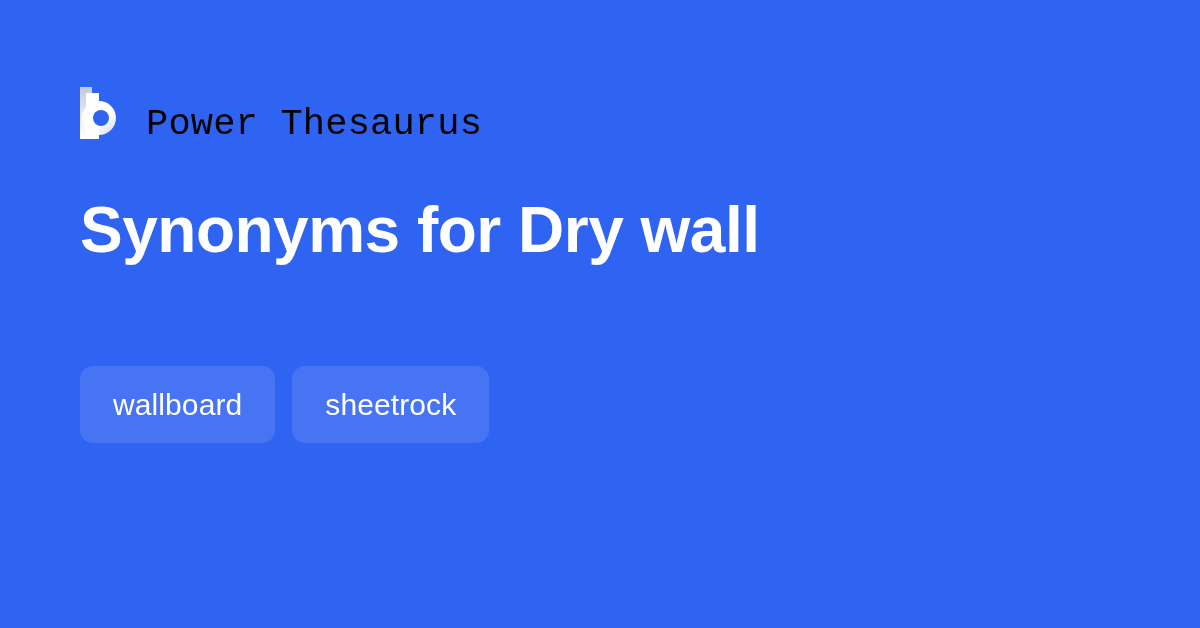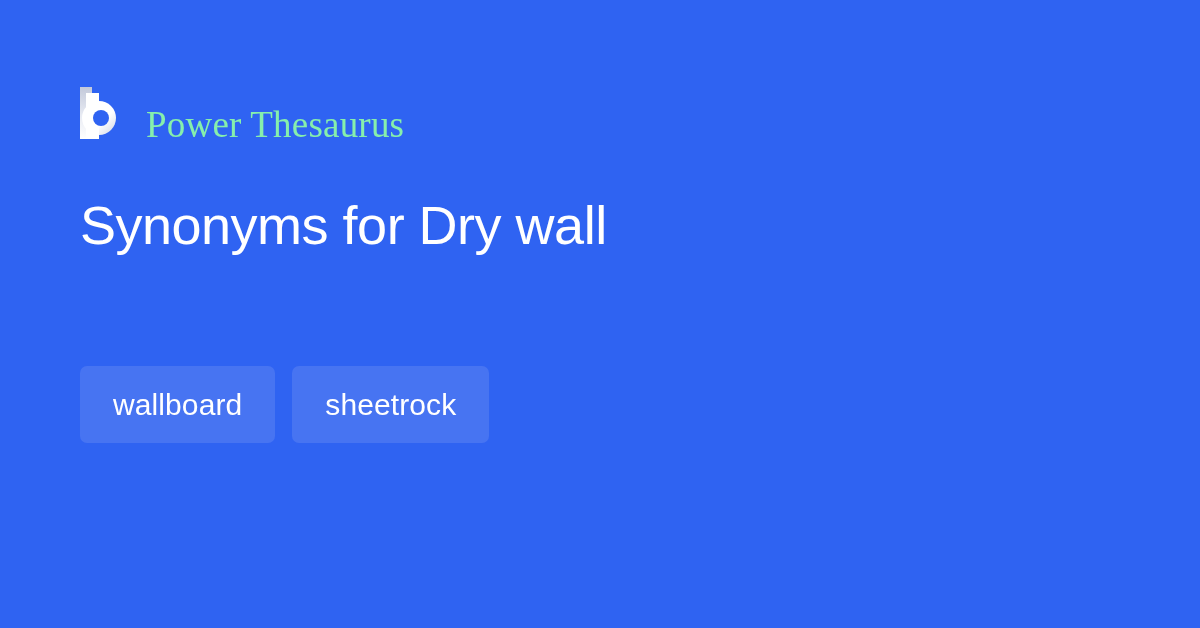--- a/index.html
+++ b/index.html
@@ -33,40 +33,40 @@
   }
 
   .brand-mark {
     width: 46px;
     height: 52px;
     display: block;
     flex: none;
   }
 
   .brand-name {
-    font-family: Liberation Serif, serif;
+    font-family: Liberation Mono, monospace;
     font-size: 37px;
     font-weight: 400;
     line-height: 1;
-    color: #86efac;
+    color: #000000;
     letter-spacing: 0.2px;
     white-space: nowrap;
     text-transform: capitalize;
     margin-top: 24px;
   }
 
   
   .title {
     position: absolute;
     left: 80px;
     top: 198px;
     margin: 0;
     font-family: "Liberation Sans", sans-serif;
-    font-size: 54px;
-    font-weight: 400;
+    font-size: 64px;
+    font-weight: 700;
     line-height: 1.0;
     letter-spacing: -0.5px;
     color: #ffffff;
     white-space: nowrap;
   }
 
   
   .chips {
     position: absolute;
     left: 80px;
@@ -74,21 +74,21 @@
     width: 1040px;
     display: flex;
     flex-wrap: wrap;
     gap: 18px 17px;
     align-content: flex-start;
   }
 
   .chip {
     background: #4774f2;
     color: #ffffff;
-    border-radius: 7px;
+    border-radius: 13px;
     height: 77px;
     box-sizing: border-box;
     padding: 0 33px;
     display: flex;
     align-items: center;
     justify-content: center;
     font-family: "Liberation Sans", sans-serif;
     font-size: 30px;
     font-weight: 400;
     line-height: 1;

